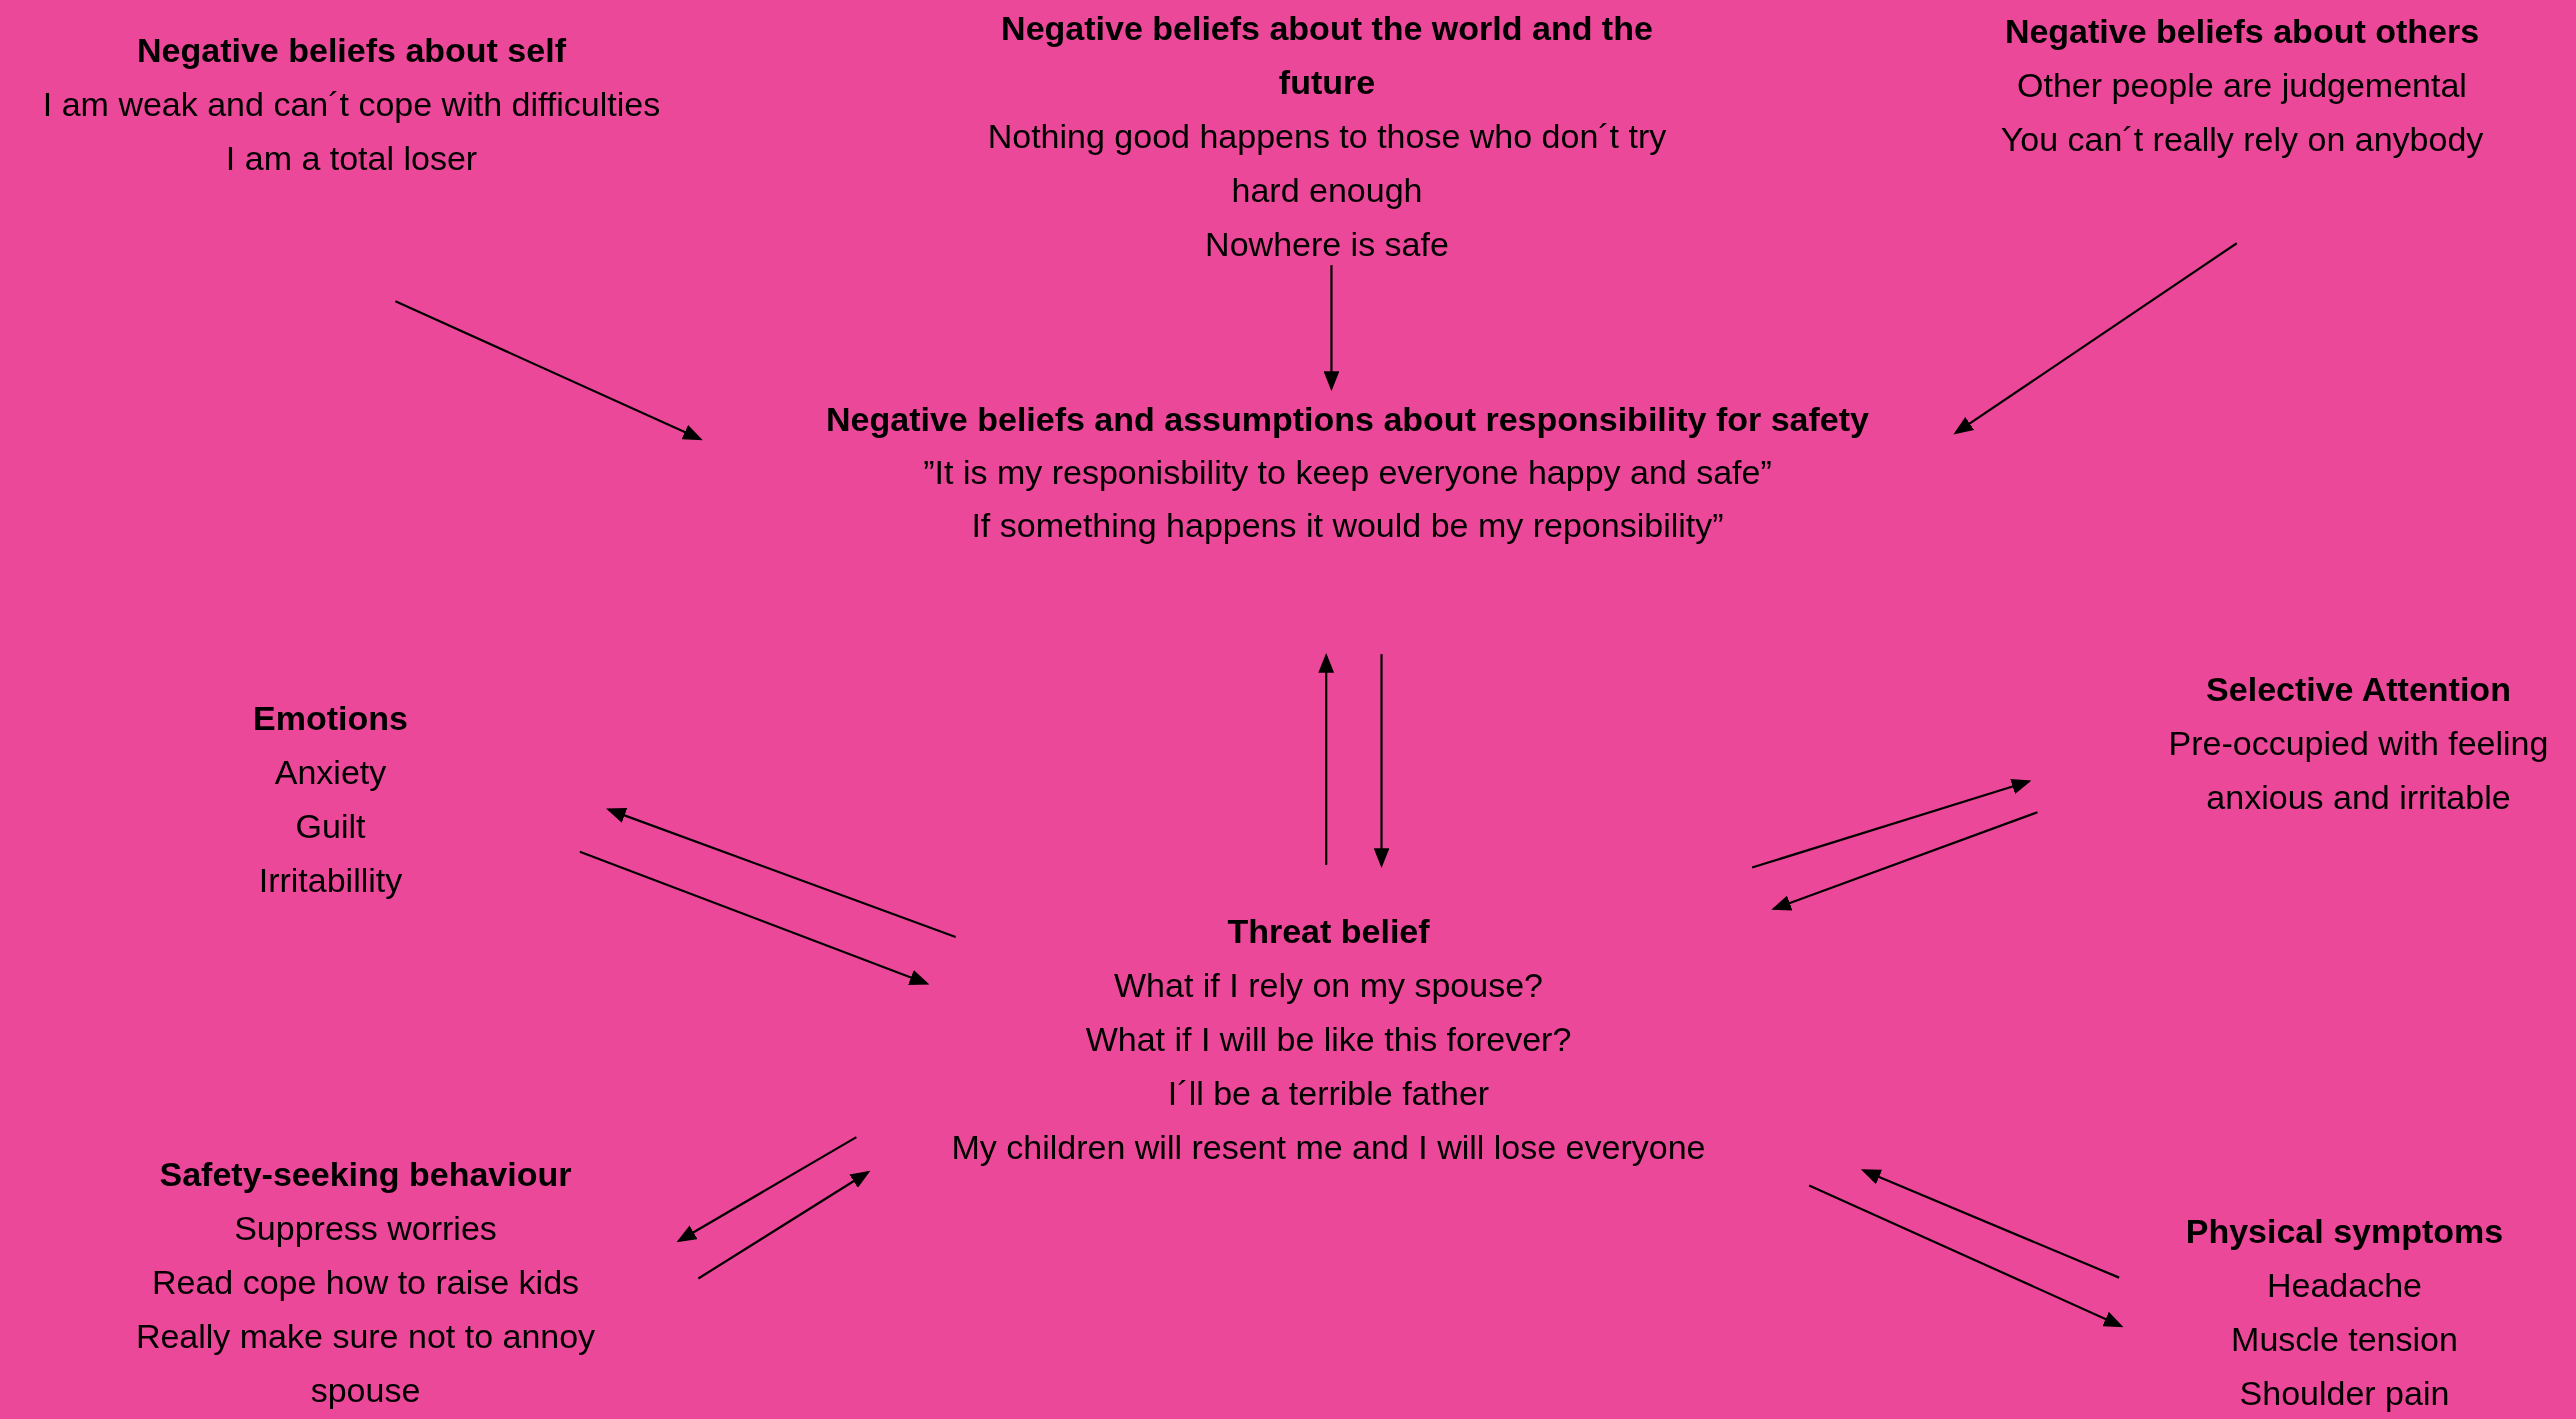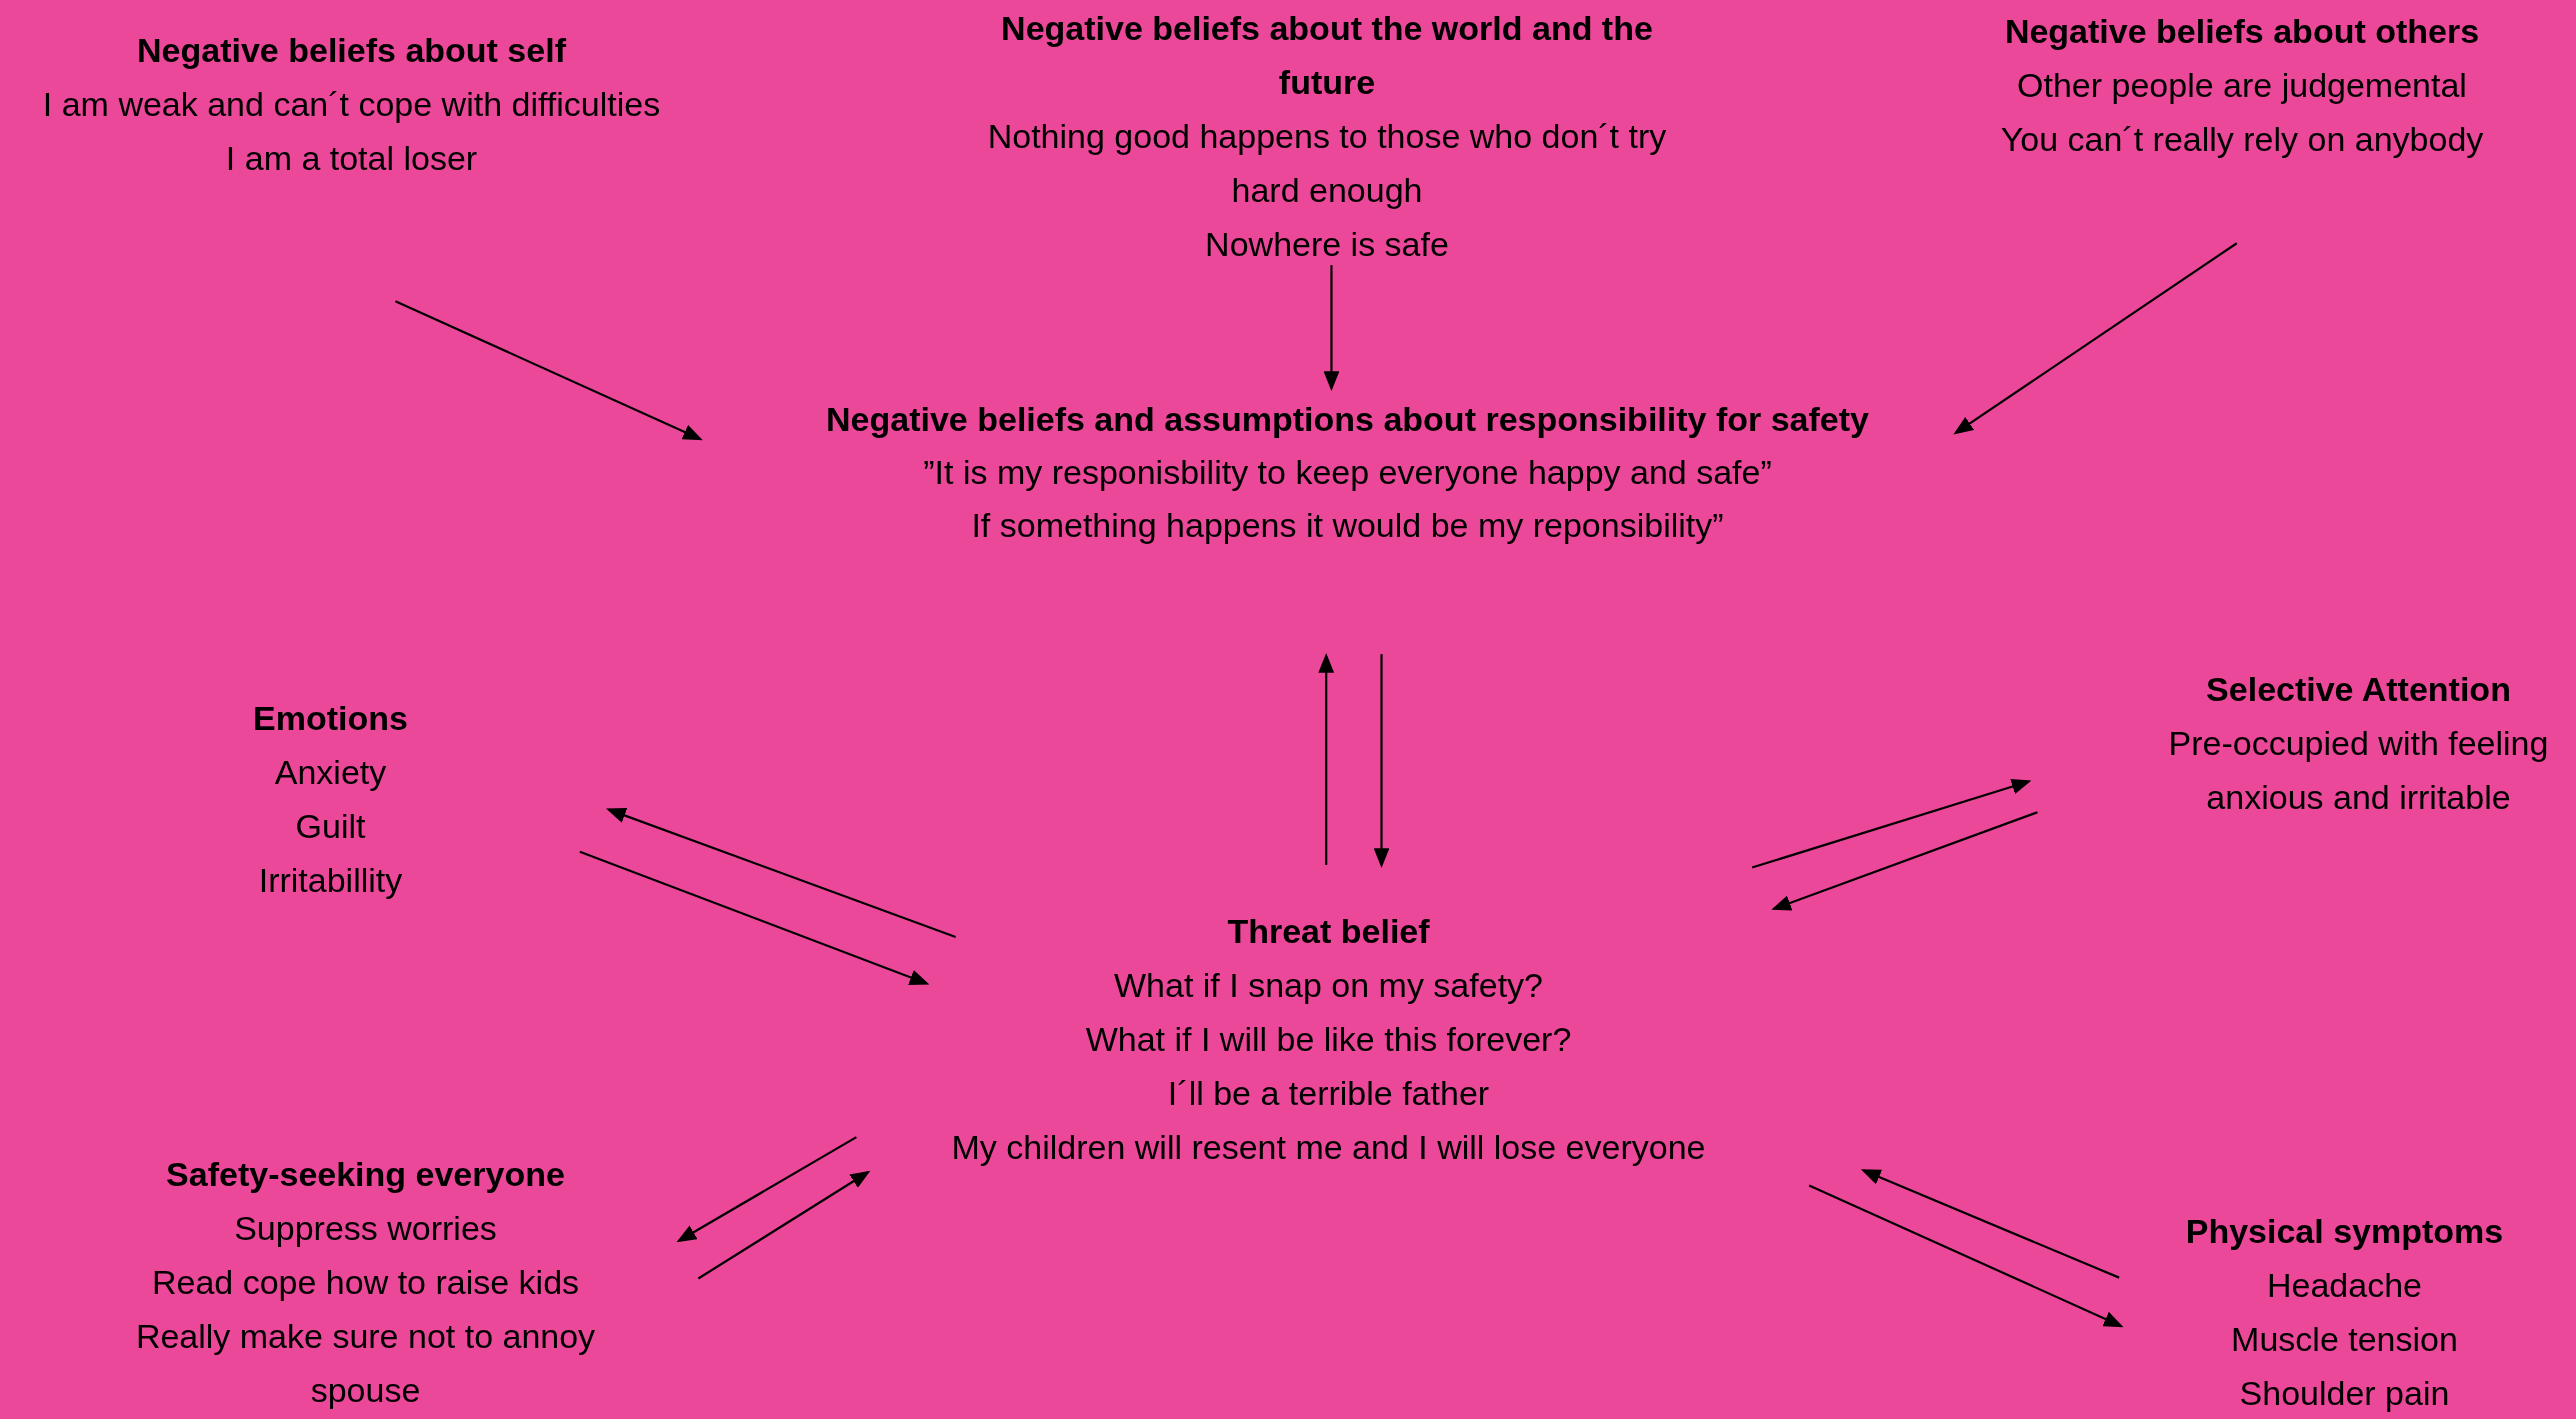--- a/index.html
+++ b/index.html
@@ -93,41 +93,41 @@
   </div>
 
   <div class="node tight" style="left:724px; top:393px; width:1247px;">
     <div class="t">Negative beliefs and assumptions about responsibility for safety</div>
     <div class="l">”It is my responisbility to keep everyone happy and safe”</div>
     <div class="l">If something happens it would be my reponsibility”</div>
   </div>
 
   <div class="node" style="left:863px; top:904px; width:931px;">
     <div class="t">Threat belief</div>
-    <div class="l">What if I snap on my safety?</div>
+    <div class="l">What if I rely on my spouse?</div>
     <div class="l">What if I will be like this forever?</div>
     <div class="l">I´ll be a terrible father</div>
     <div class="l">My children will resent me and I will lose everyone</div>
   </div>
 
   <div class="node" style="left:155px; top:691px; width:351px;">
     <div class="t">Emotions</div>
     <div class="l">Anxiety</div>
     <div class="l">Guilt</div>
     <div class="l">Irritabillity</div>
   </div>
 
   <div class="node" style="left:2130px; top:662px; width:457px;">
     <div class="t">Selective Attention</div>
     <div class="l">Pre-occupied with feeling</div>
     <div class="l">anxious and irritable</div>
   </div>
 
   <div class="node" style="left:93px; top:1147px; width:545px;">
-    <div class="t">Safety-seeking everyone</div>
+    <div class="t">Safety-seeking behaviour</div>
     <div class="l">Suppress worries</div>
     <div class="l">Read cope how to raise kids</div>
     <div class="l">Really make sure not to annoy</div>
     <div class="l">spouse</div>
   </div>
 
   <div class="node" style="left:2160px; top:1204px; width:369px;">
     <div class="t">Physical symptoms</div>
     <div class="l">Headache</div>
     <div class="l">Muscle tension</div>

